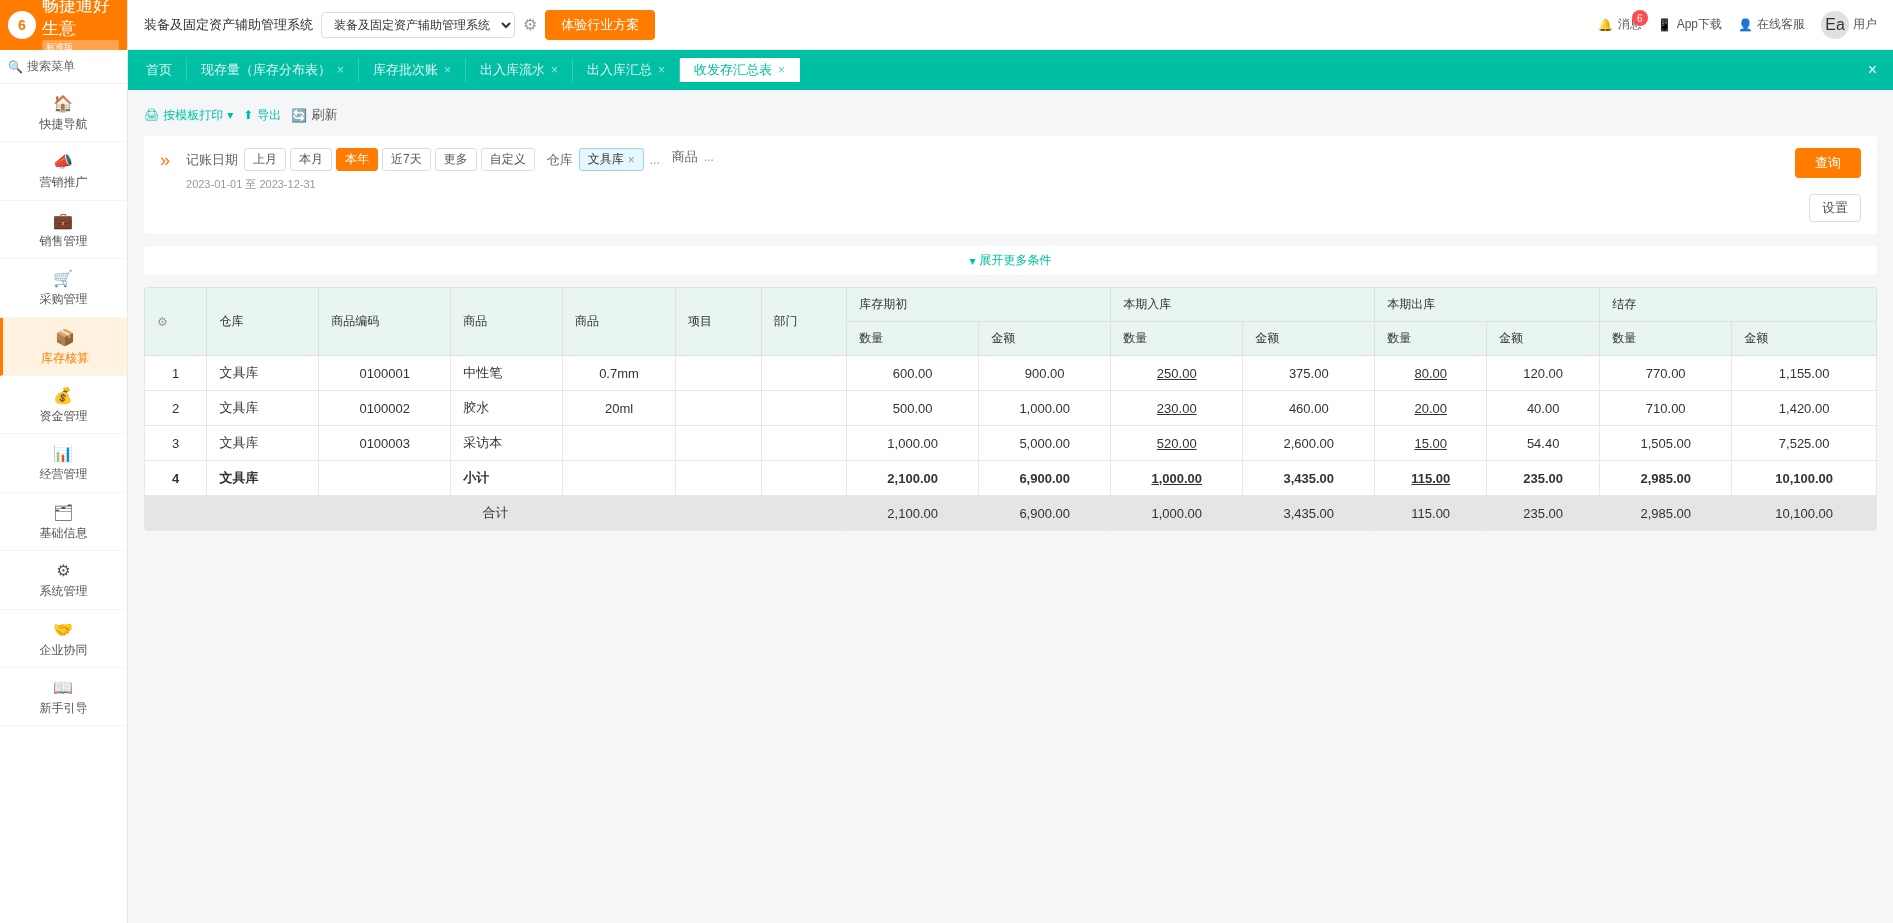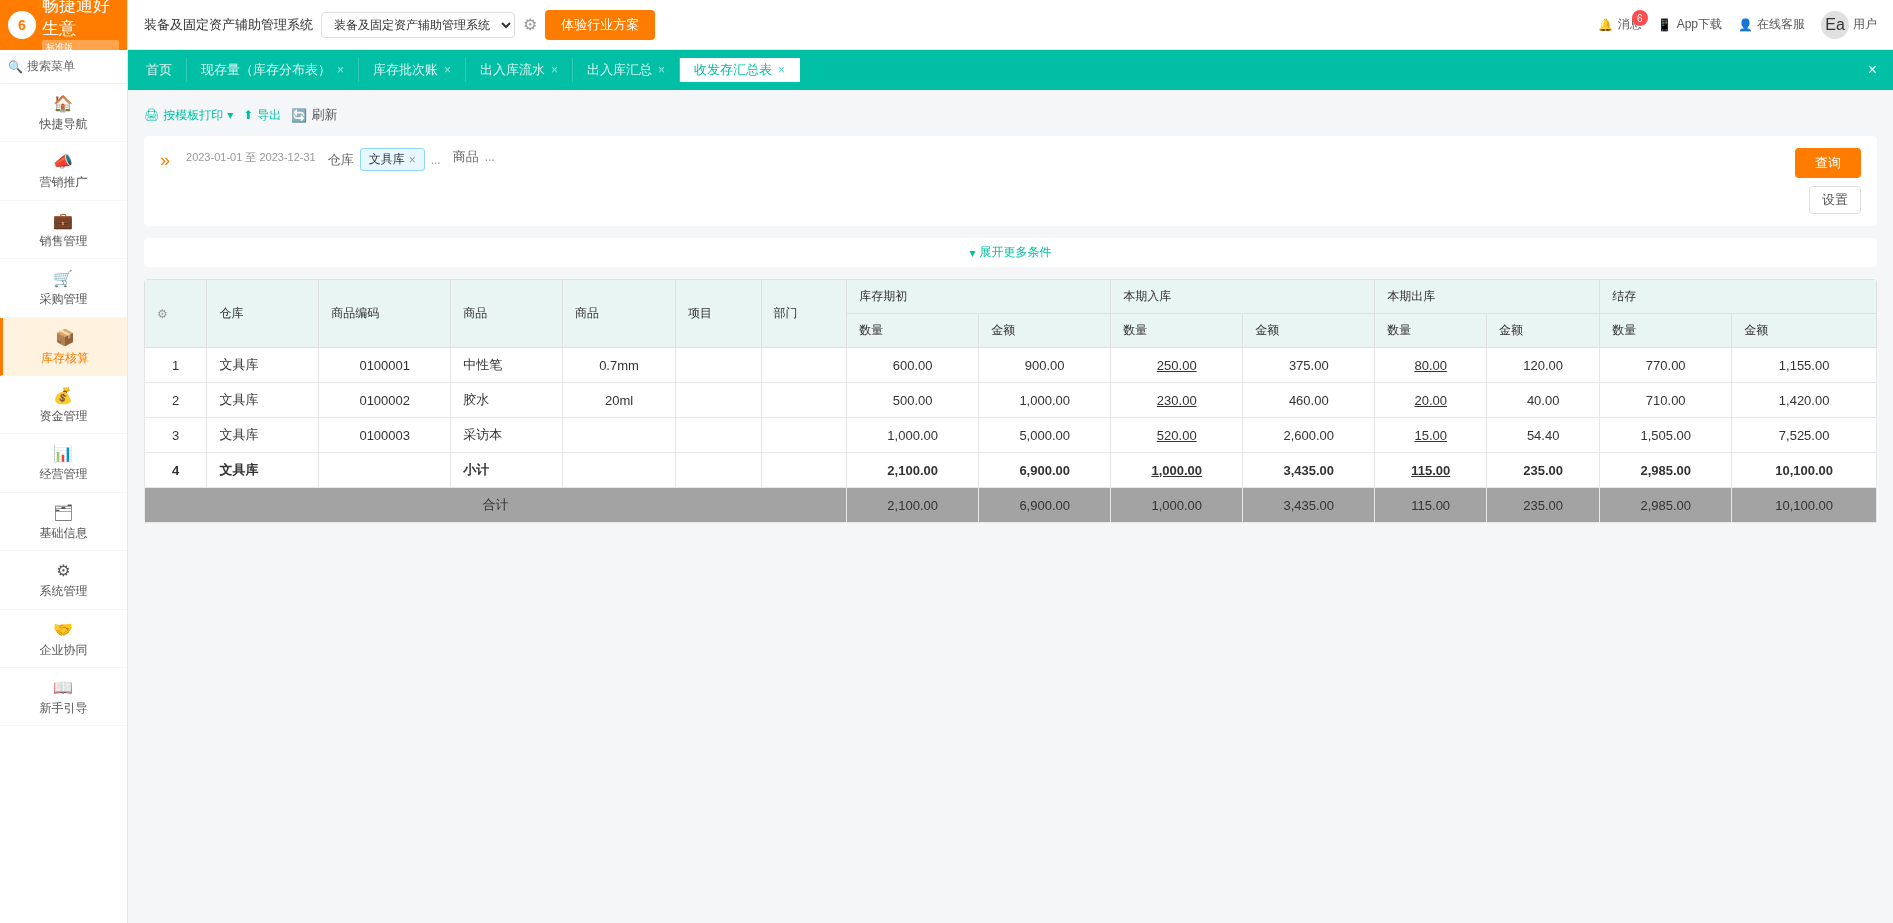--- a/index.html
+++ b/index.html
@@ -73,21 +73,21 @@
     
     .table-container { background: #fff; border-radius: 4px; overflow: hidden; }
     table { width: 100%; border-collapse: collapse; font-size: 13px; }
     thead tr { background: #e8f5f3; }
     th { padding: 8px 12px; text-align: left; color: #333; font-weight: 500; border: 1px solid #e0e0e0; font-size: 12px; }
     td { padding: 8px 12px; text-align: center; border: 1px solid #e8e8e8; color: #333; }
     .row-bold td { font-weight: bold; }
     td.text-left { text-align: left; }
     td.underline { text-decoration: underline; cursor: pointer; color: #333; }
     .settings-icon { color: #999; cursor: pointer; }
-    .footer-row { background: #a3a3a3; }
+    .footer-row { background: #e5e5e5; }
     .footer-row td { font-weight: 500; }
   </style>
 </head>
 <body>
 
 <div class="sidebar">
   <div class="sidebar-logo">
     <div class="sidebar-logo-icon">6</div>
     <div>
       <div class="sidebar-logo-text">畅捷通好生意</div>
@@ -226,41 +226,52 @@
           <span>刷新</span>
         </div>
       </div>
     </div>
 
     <div class="filter-bar">
       <span class="filter-toggle">»</span>
       <div class="filter-section">
 
         <div style="display:flex;flex-direction:column;gap:4px;">
+          <div class="filter-group">
+            <span class="filter-label">记账日期</span>
+            <div class="date-btns">
+              <button class="date-btn">上月</button>
+              <button class="date-btn">本月</button>
+              <button class="date-btn active">本年</button>
+              <button class="date-btn">近7天</button>
+              <button class="date-btn">更多</button>
+              <button class="date-btn">自定义</button>
+            </div>
+          </div>
           <div class="date-range">2023-01-01 至 2023-12-31</div>
         </div>
 
         <div class="filter-group">
           <span class="filter-label">仓库</span>
           <div class="filter-tags">
             <div class="filter-tag">
               <span>文具库</span>
               <span class="filter-tag-close">×</span>
             </div>
             <span class="filter-more">...</span>
           </div>
         </div>
 
         <div class="filter-group">
           <span class="filter-label">商品</span>
           <span class="filter-more">...</span>
         </div>
       </div>
 
-      <div style="display:flex;flex-direction:column;align-items:flex-end;gap:4px;">
+      <div style="display:flex;flex-direction:column;align-items:flex-end;gap:12px;">
         <button class="query-btn">查询</button>
         <button class="setting-btn">设置</button>
       </div>
     </div>
 
     <div class="expand-more" style="background:#fff;border-radius:4px;margin-bottom:12px;">
       <span>▾</span>
       <span>展开更多条件</span>
     </div>
 

